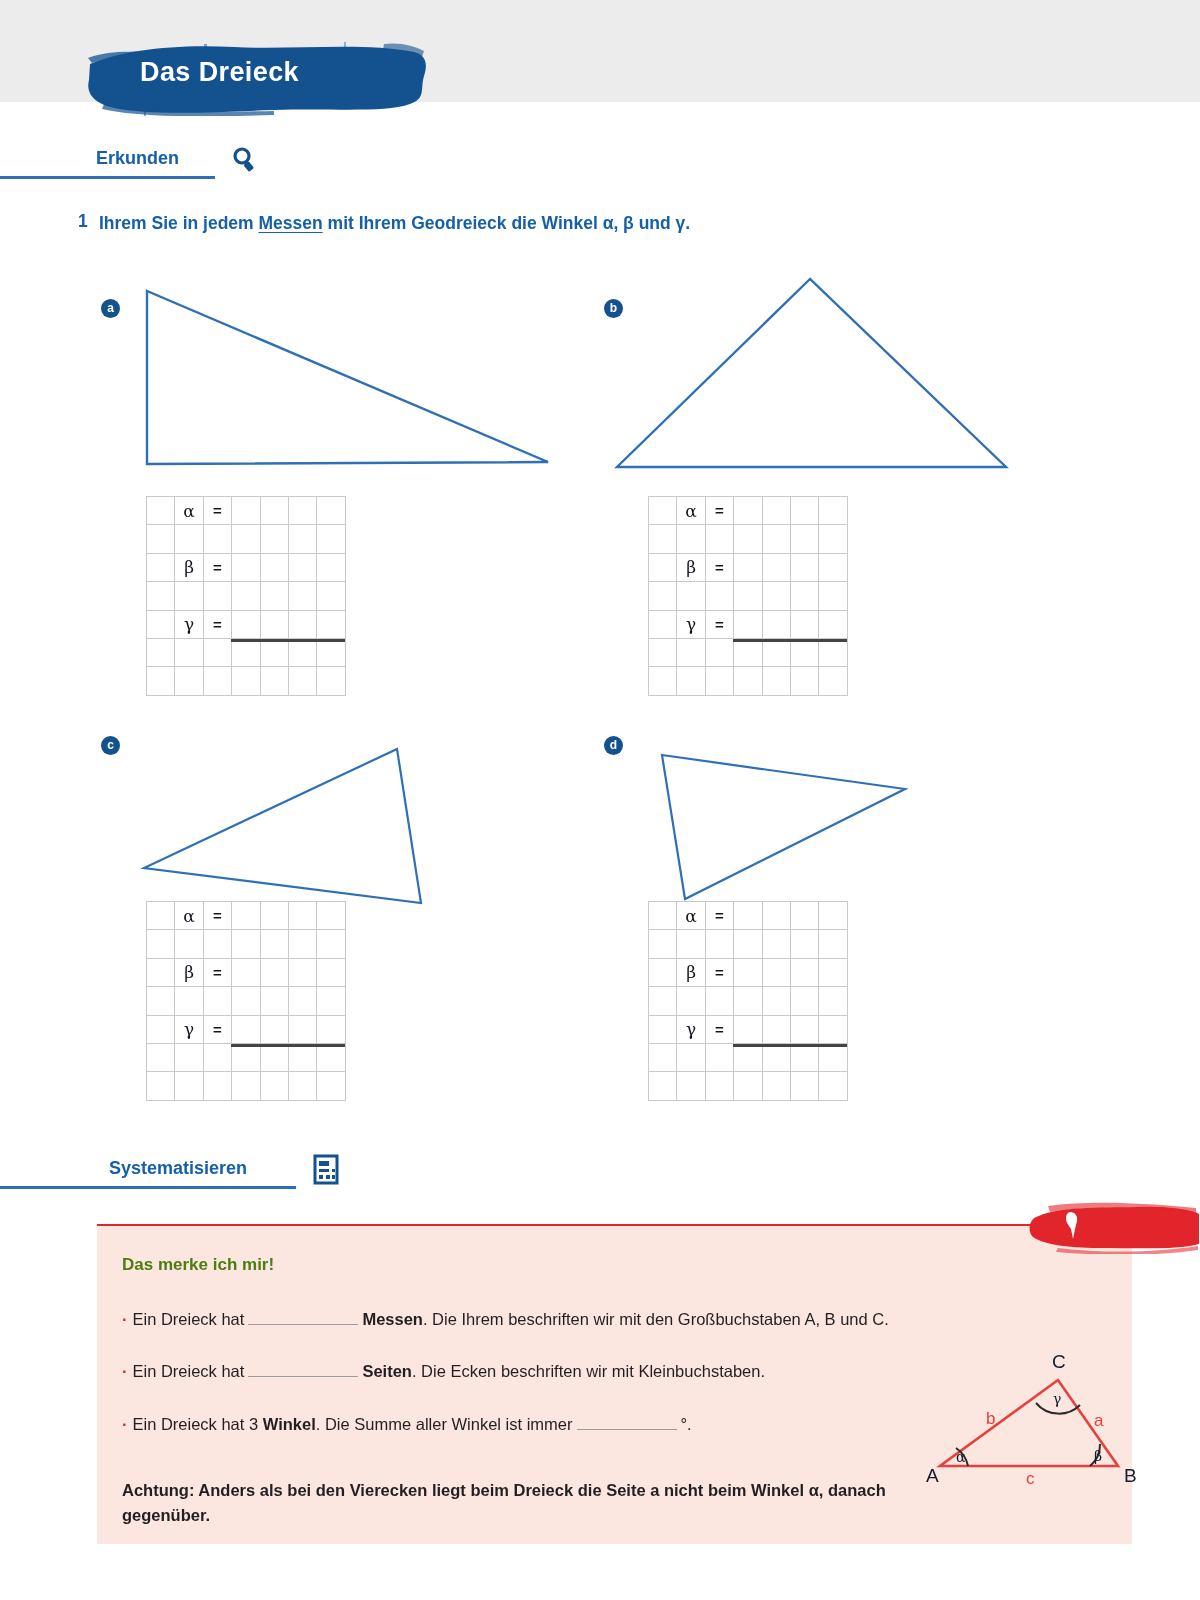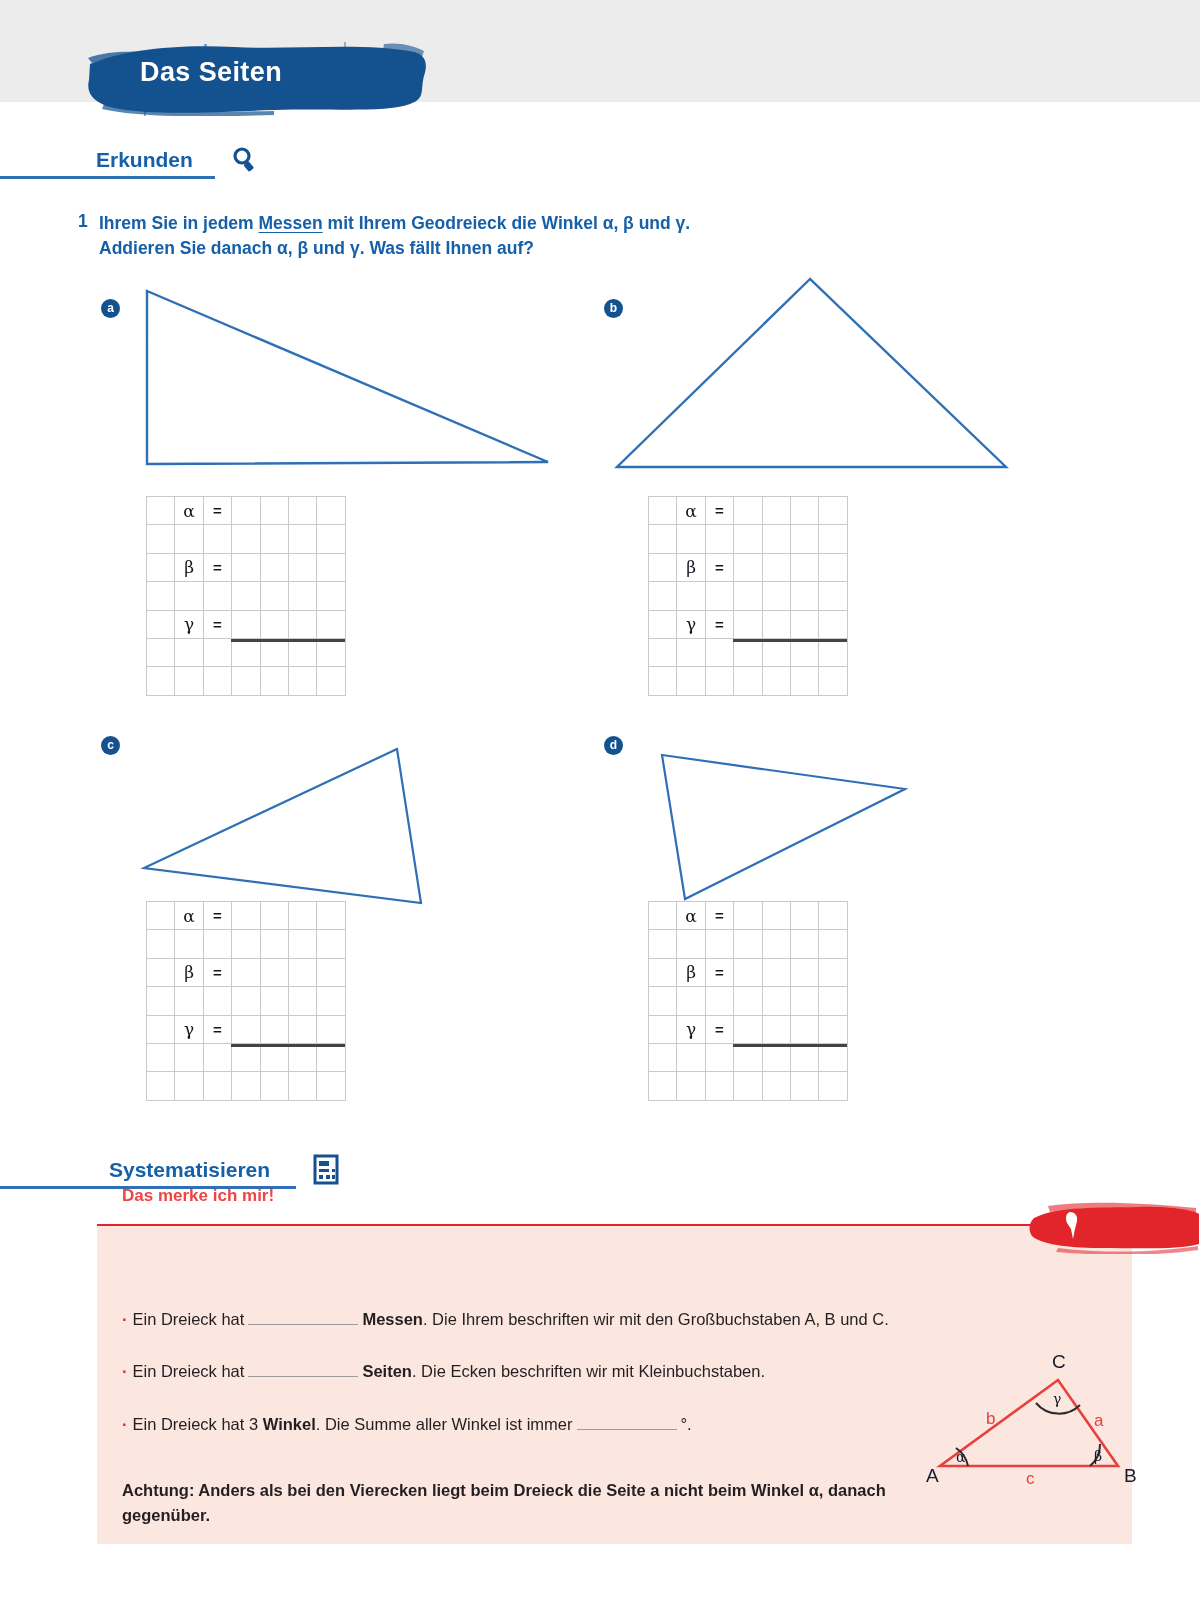--- a/index.html
+++ b/index.html
@@ -41,21 +41,21 @@
     white-space: nowrap;
   }
   .section-rule {
     position: absolute;
     left: 0;
     height: 3px;
     background: #2f6fb5;
   }
   .section-label {
     position: absolute;
-    font-size: 21px;
+    font-size: 18px;
     font-weight: 700;
     color: #1560a8;
     white-space: nowrap;
   }
   .section-icon {
     position: absolute;
   }
 
   
   .task-num {
@@ -138,24 +138,24 @@
     background: #fbe6e0;
     border-top: 2.5px solid #e2252a;
   }
   .remember-brush {
     position: absolute;
     left: 1028px; top: 1198px;
     width: 172px; height: 56px;
   }
   .remember-title {
     position: absolute;
-    left: 122px; top: 1186px;
+    left: 122px; top: 1255px;
     font-size: 17px;
     font-weight: 700;
-    color: #ef4444;
+    color: #4d7c0f;
   }
   .rb-item {
     position: absolute;
     font-size: 16.5px;
     color: #231f20;
     white-space: nowrap;
   }
   .rb-item .dot {
     color: #e2252a;
     font-weight: 700;
@@ -199,35 +199,34 @@
              C336,52 342,60 326,66 C300,75 250,70 190,72 C130,74 70,78 30,70
              C8,65 2,54 5,42 Z" fill="#13518f"></path>
     <path d="M4,20 C30,10 60,16 84,11 L86,16 C62,20 34,17 8,25 Z" fill="#13518f" opacity="0.75"></path>
     <path d="M300,6 C316,4 330,8 340,13 L338,19 C326,13 312,11 299,12 Z" fill="#13518f" opacity="0.6"></path>
     <path d="M20,66 C60,76 130,74 190,73 L190,77 C128,79 58,80 18,71 Z" fill="#13518f" opacity="0.7"></path>
     <rect x="120" y="6" width="3" height="8" fill="#13518f" opacity="0.5"></rect>
     <rect x="260" y="4" width="2" height="7" fill="#13518f" opacity="0.4"></rect>
     <rect x="60" y="70" width="2" height="8" fill="#13518f" opacity="0.5"></rect>
   </svg>
 </div>
-<div class="title-text">Das Seiten</div>
+<div class="title-text">Das Dreieck</div>
 
 <div class="section-rule" style="top:176px; width:215px;"></div>
 <div class="section-label" style="left:96px; top:148px;">Erkunden</div>
 <div class="section-icon" style="left:229px; top:145px;">
   <svg width="32" height="32" viewBox="0 0 32 32">
     <circle cx="13" cy="11" r="7" fill="none" stroke="#13518f" stroke-width="3.2"></circle>
     <rect x="16.5" y="17" width="6.5" height="9" rx="1.4" fill="#13518f" transform="rotate(-40 19.7 21.5)"></rect>
   </svg>
 </div>
 
 <div class="task-num">1</div>
 <div class="task-text">
   <span>Ihrem Sie in jedem </span><u>Messen</u><span> mit Ihrem Geodreieck die Winkel α, β und γ.</span><br>
-  <span>Addieren Sie danach α, β und γ. Was fällt Ihnen auf?</span>
 </div>
 
 <div class="item-badge" style="left:101px; top:299px;">a</div>
 <div class="fig" style="left:142px; top:288px;">
   <svg width="415" height="182" viewBox="0 0 415 182">
     <polygon points="5,3 5,176 406,174" fill="none" stroke="#2f6fb5" stroke-width="2.4" stroke-linejoin="miter"></polygon>
   </svg>
 </div>
 <div class="grid-box" style="left:146px; top:496px;">
   <div class="cell"></div>

